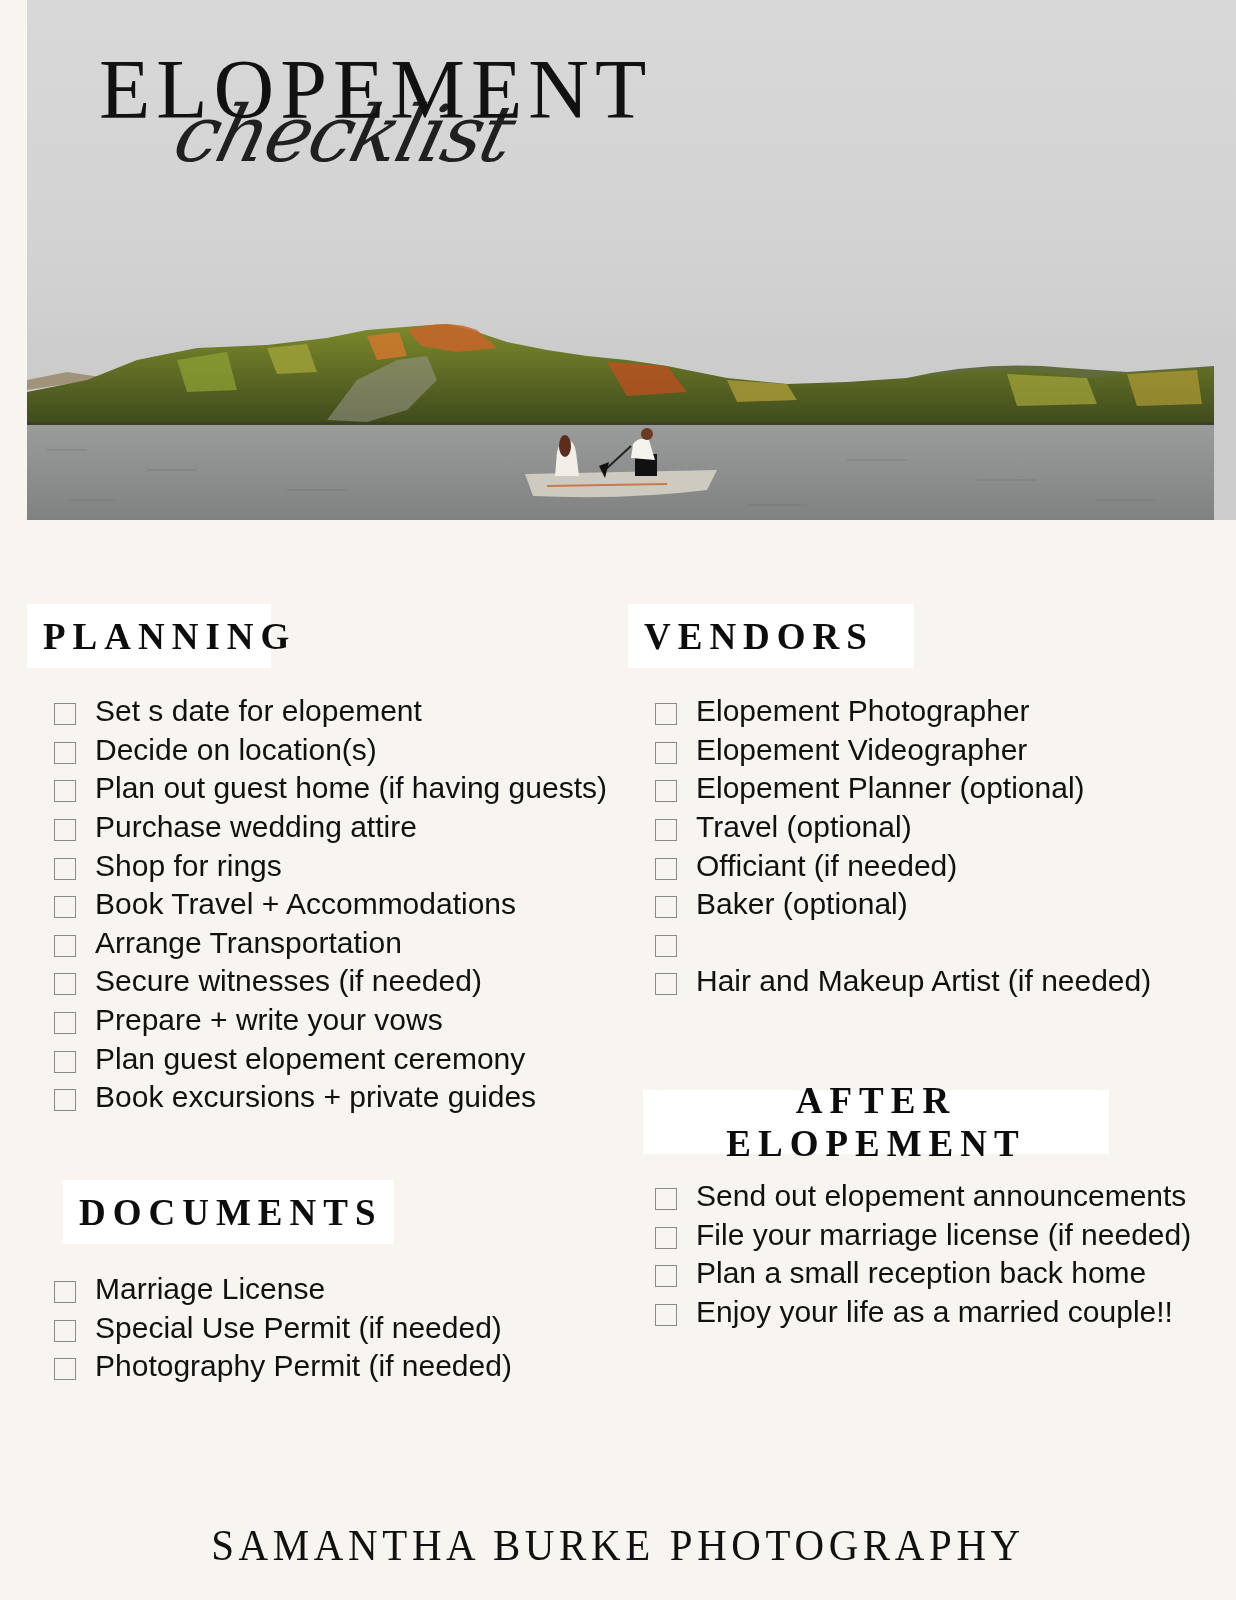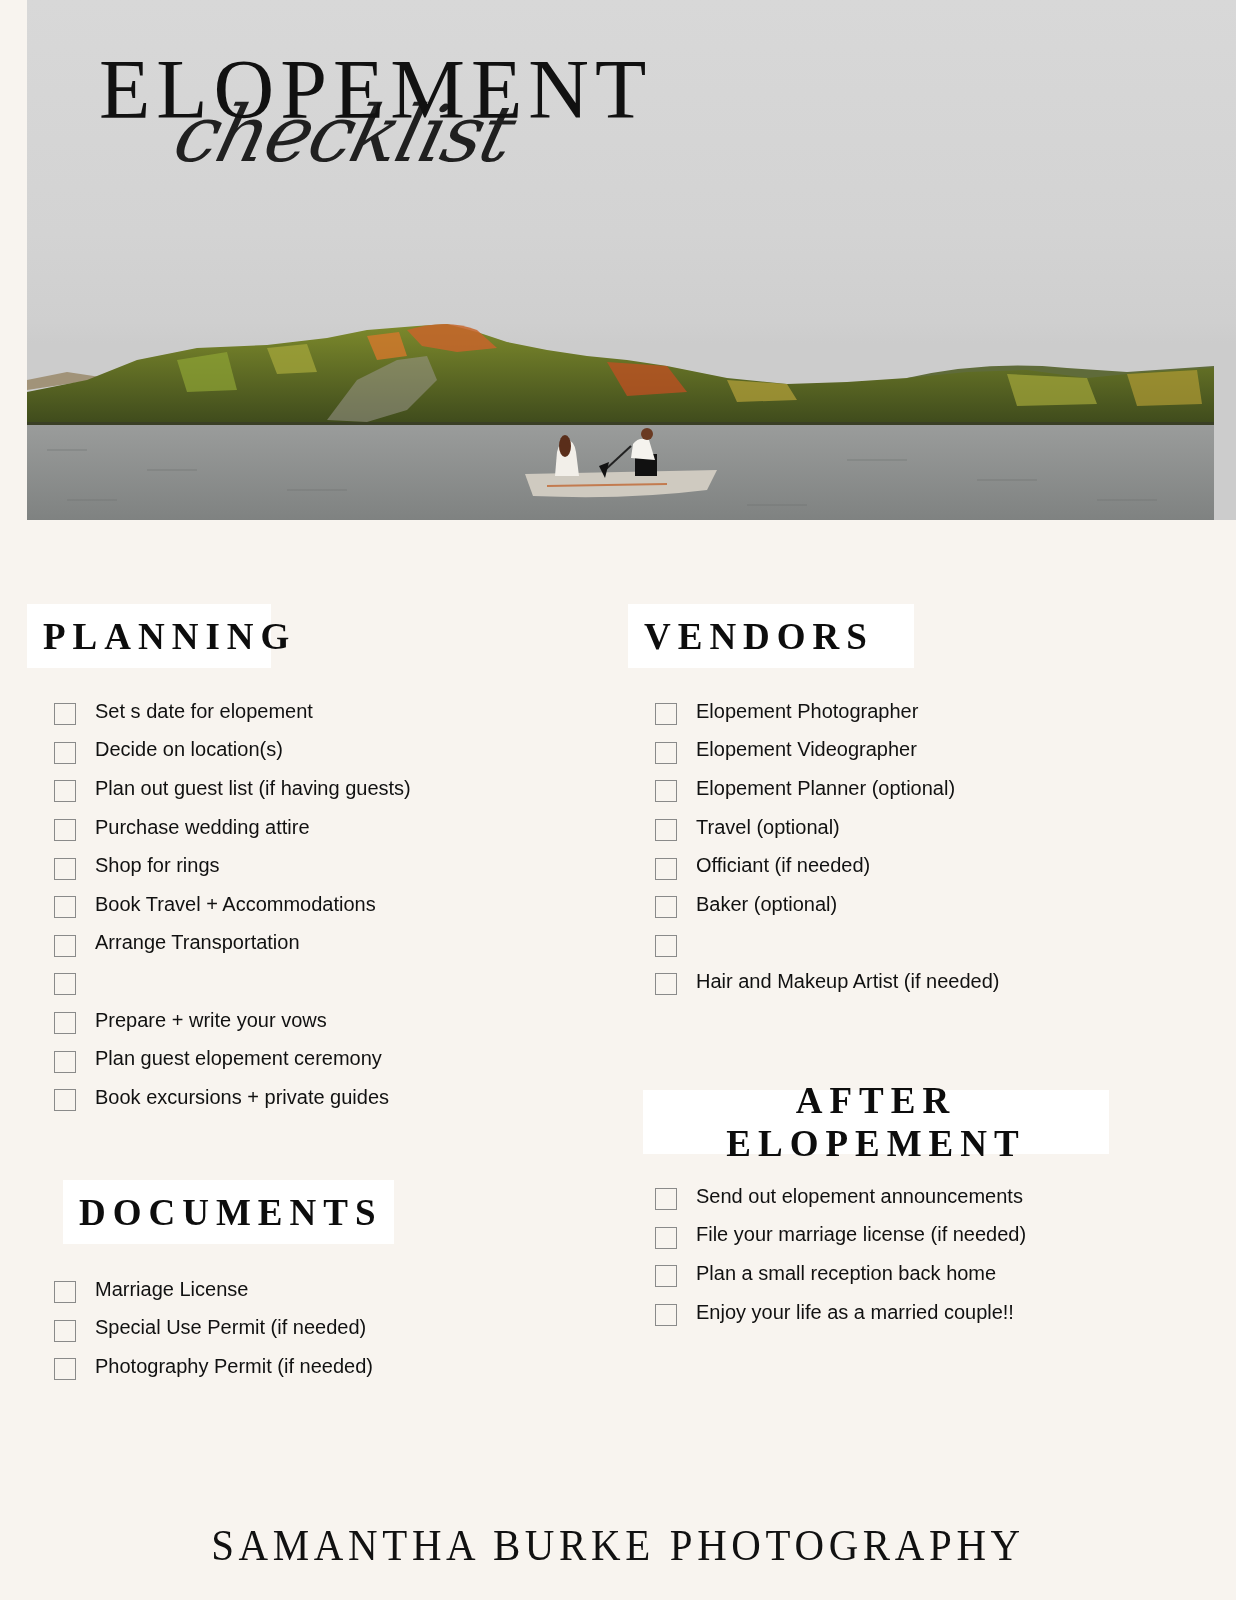--- a/index.html
+++ b/index.html
@@ -34,21 +34,21 @@
     position: absolute; background: #ffffff;
     height: 64px; display: flex; align-items: center;
     padding: 0 16px;
     font-family: "Liberation Serif", "DejaVu Serif", serif;
     font-weight: bold; font-size: 37px; letter-spacing: 7px;
     color: #0d0d0d; box-sizing: border-box;
   }
   .list { position: absolute; margin: 0; padding: 0; list-style: none; }
   .list li {
     display: flex; align-items: center;
-    height: 38.6px; font-size: 20px; color: #111;
+    height: 38.6px; font-size: 30px; color: #111;
     white-space: nowrap;
     padding-left: 12px;
   }
   .cb {
     width: 22px; height: 22px; border: 1.5px solid #8a8a8a;
     box-sizing: border-box; background: transparent;
     margin-right: 19px; flex: 0 0 auto; margin-top: 6px; cursor: pointer;
   }
   .footer {
     position: absolute; left: 0; width: 1236px; top: 1520px;
@@ -125,40 +125,41 @@
   <li>
       <span class="cb"></span>
       <span>Set s date for elopement</span>
     </li>
   <li>
       <span class="cb"></span>
       <span>Decide on location(s)</span>
     </li>
   <li>
       <span class="cb"></span>
-      <span>Plan out guest list (if having guests)</span>
+      <span>Plan out guest home (if having guests)</span>
     </li>
   <li>
       <span class="cb"></span>
       <span>Purchase wedding attire</span>
     </li>
   <li>
       <span class="cb"></span>
       <span>Shop for rings</span>
     </li>
   <li>
       <span class="cb"></span>
       <span>Book Travel + Accommodations</span>
     </li>
   <li>
       <span class="cb"></span>
       <span>Arrange Transportation</span>
     </li>
   <li>
       <span class="cb"></span>
+      <span>Secure witnesses (if needed)</span>
     </li>
   <li>
       <span class="cb"></span>
       <span>Prepare + write your vows</span>
     </li>
   <li>
       <span class="cb"></span>
       <span>Plan guest elopement ceremony</span>
     </li>
   <li>

